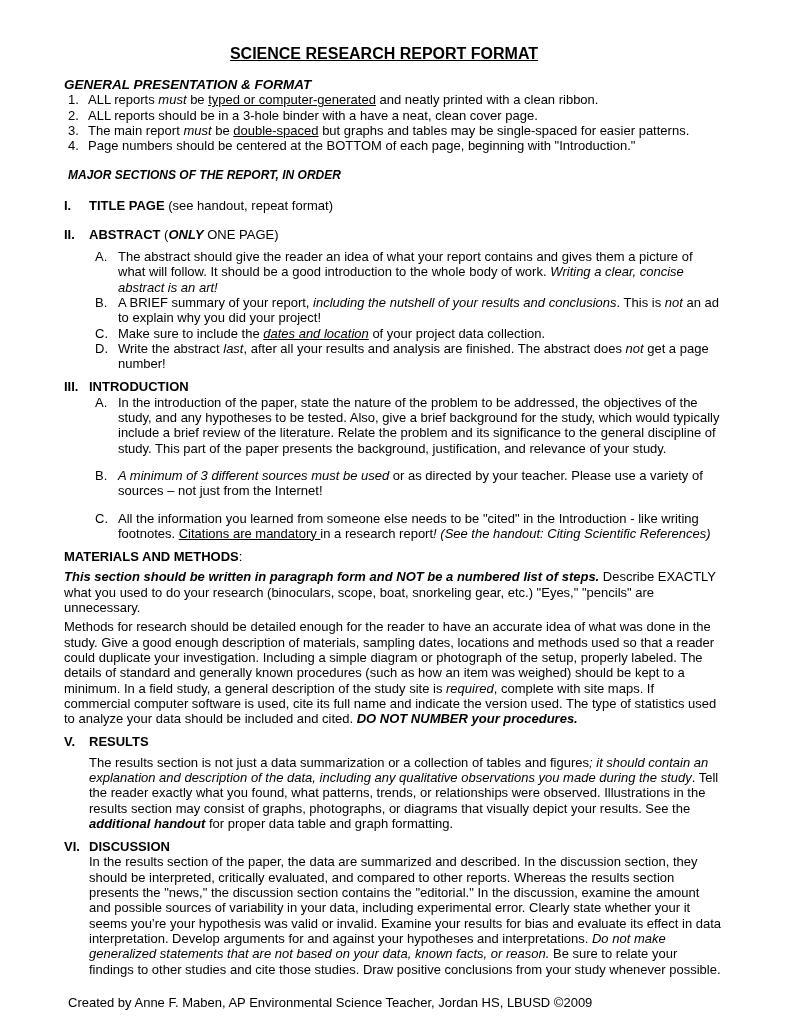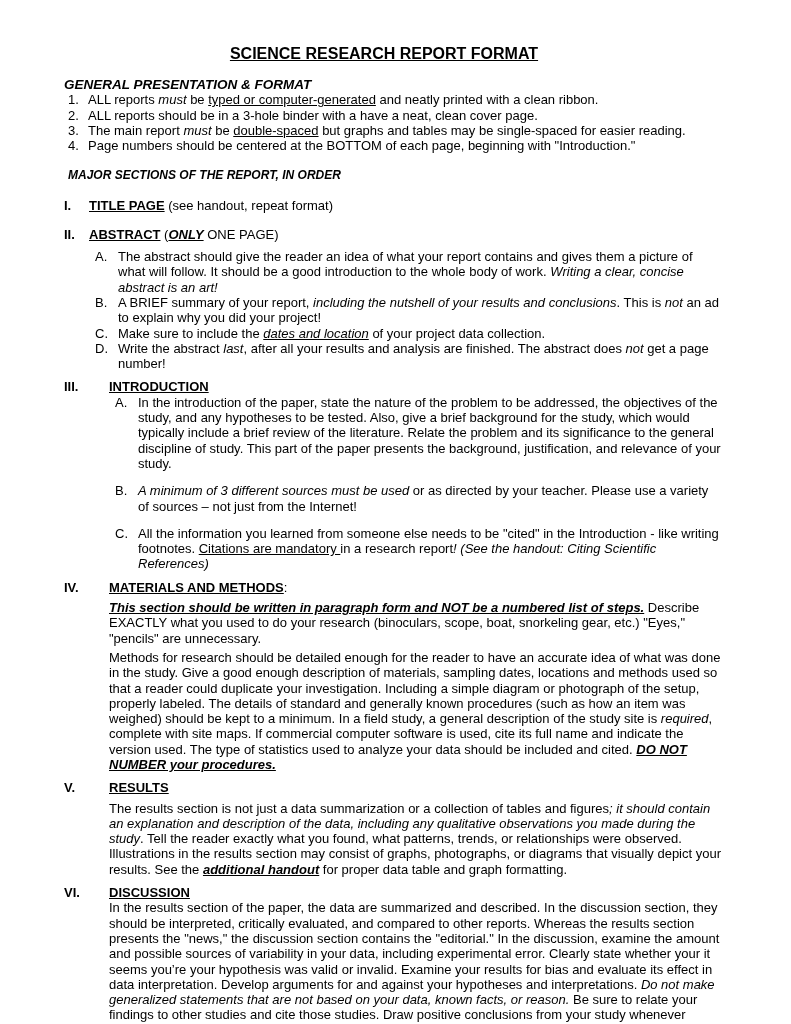--- a/index.html
+++ b/index.html
@@ -32,34 +32,34 @@
   .numrow .num { flex: 0 0 20px; margin-left: 4px; }
   .numrow .txt { flex: 1; }
   h2.major-head {
     font-size: 12px;
     line-height: 19px;
     font-weight: 700;
     font-style: italic;
     margin: 13px 0 13px 4px;
   }
   .sec { display: flex; margin-top: 13px; }
-  .sec.gap-sm { margin-top: 8px; gap: 20px; }
+  .sec.gap-sm { margin-top: 8px; }
   .sec .roman { flex: 0 0 25px; font-weight: 700; }
   .secbody { flex: 1; }
   .items.tight { margin-top: 7px; }
   .items .item { display: flex; }
   .items.spaced .item + .item { margin-top: 12px; }
   .item .letter { flex: 0 0 23px; margin-left: 6px; }
   .item .itxt { flex: 1; }
   .para { margin-top: 4px; }
   .para.first-sm { margin-top: 5px; }
   .para.flush { margin-top: 0; }
   .footer { margin: 18px 0 0 4px; }
   
-  .r-b { font-weight: 700; text-decoration: underline; }
+  .r-b { font-weight: 700; }
   .r-i { font-style: italic; }
   .r-u { text-decoration: underline; }
 </style>
 </head>
 <body>
 
 <div class="page">
 
   <h1 class="doc-title">SCIENCE RESEARCH REPORT FORMAT</h1>
 
@@ -68,21 +68,21 @@
     <div class="numrow">
       <span class="num">1.</span>
       <span class="txt"><span>ALL reports </span><span class="r-i">must</span><span> be </span><span class="r-u">typed or computer-generated</span><span> and neatly printed with a clean ribbon.</span></span>
     </div>
     <div class="numrow">
       <span class="num">2.</span>
       <span class="txt"><span>ALL reports should be in a 3-hole binder with a have a neat, clean cover page.</span></span>
     </div>
     <div class="numrow">
       <span class="num">3.</span>
-      <span class="txt"><span>The main report </span><span class="r-i">must</span><span> be </span><span class="r-u">double-spaced</span><span> but graphs and tables may be single-spaced for easier reading.</span></span>
+      <span class="txt"><span>The main report </span><span class="r-i">must</span><span> be </span><span class="r-u">double-spaced</span><span> but graphs and tables may be single-spaced for easier patterns.</span></span>
     </div>
     <div class="numrow">
       <span class="num">4.</span>
       <span class="txt"><span>Page numbers should be centered at the BOTTOM of each page, beginning with "Introduction."</span></span>
     </div>
   </div>
 
   <h2 class="major-head">MAJOR SECTIONS OF THE REPORT, IN ORDER</h2>
 
   <div class="sec">
@@ -132,21 +132,20 @@
         </div>
         <div class="item">
           <span class="letter">C.</span>
           <span class="itxt"><span>All the information you learned from someone else needs to be "cited" in the Introduction - like writing footnotes.  </span><span class="r-u">Citations are mandatory </span><span>in a research report</span><span class="r-i">!  (See the handout:  Citing Scientific References)</span></span>
         </div>
       </div>
     </div>
   </div>
 
   <div class="sec gap-sm">
-    <span class="roman">IV.</span>
     <div class="secbody">
       <div class="sechead"><span class="r-b">MATERIALS AND METHODS</span><span>:</span></div>
       <div class="para first-sm"><span class="r-b r-i">This section should be written in paragraph form and NOT be a numbered list of steps.</span><span>  Describe EXACTLY what you used to do your research (binoculars, scope, boat, snorkeling gear, etc.) "Eyes," "pencils" are unnecessary.</span></div>
       <div class="para"><span>Methods for research should be detailed enough for the reader to have an accurate idea of what was done in the study. Give a good enough description of materials, sampling dates, locations and methods used so that a reader could duplicate your investigation.  Including a simple diagram or photograph of the setup, properly labeled. The details of standard and generally known procedures (such as how an item was weighed) should be kept to a minimum. In a field study, a general description of the study site is </span><span class="r-i">required</span><span>, complete with site maps.  If commercial computer software is used, cite its full name and indicate the version used.  The type of statistics used to analyze your data should be included and cited. </span><span class="r-b r-i">DO NOT NUMBER your procedures.</span></div>
     </div>
   </div>
 
   <div class="sec gap-sm">
     <span class="roman">V.</span>
     <div class="secbody">

